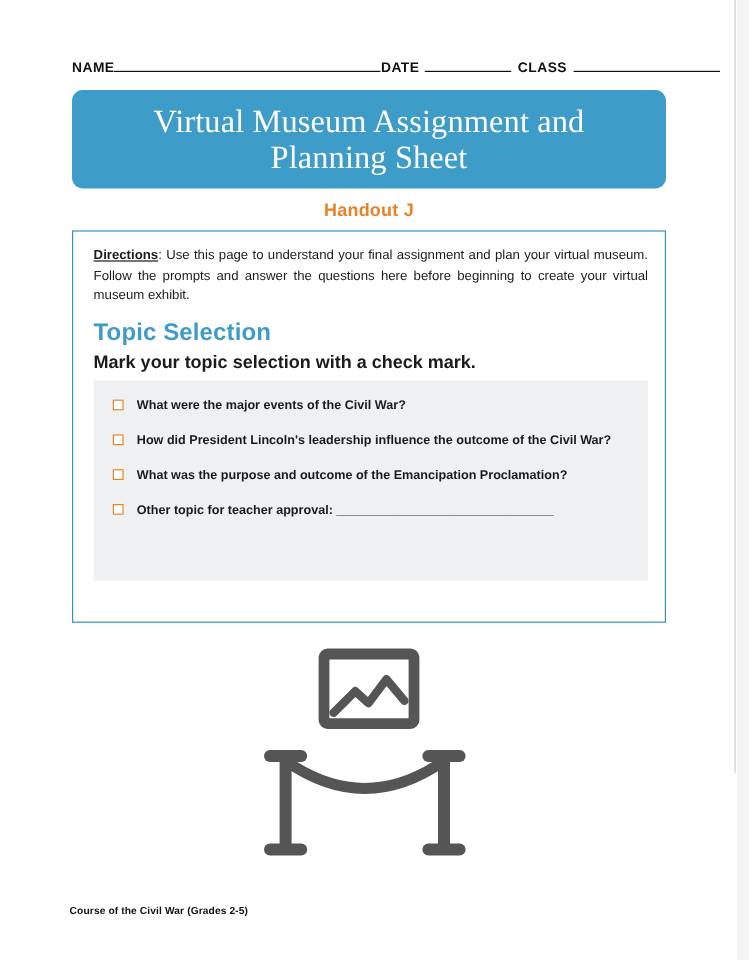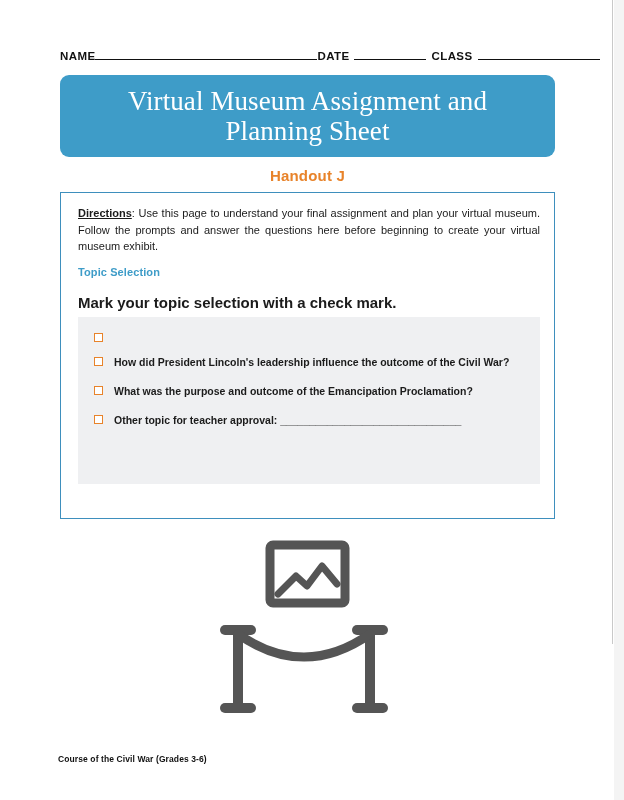--- a/index.html
+++ b/index.html
@@ -119,21 +119,21 @@
     line-height: 1.52;
     color: #1b1b1b;
     text-align: justify;
   }
   .directions b { font-weight: bold; text-decoration: underline; }
 
   .section-heading {
     position: absolute;
     left: 17px;
     top: 73px;
-    font-size: 11px;
+    font-size: 20px;
     font-weight: bold;
     color: #3e9cc8;
     letter-spacing: 0.1px;
   }
 
   .submark {
     position: absolute;
     left: 17px;
     top: 101px;
     font-size: 15px;
@@ -265,20 +265,21 @@
     <div class="directions"><b>Directions</b><span>: Use this page to understand your final assignment and plan your virtual museum. Follow the prompts and answer the questions here before beginning to create your virtual museum exhibit.</span></div>
 
     <div class="section-heading">Topic Selection</div>
 
     <div class="submark">Mark your topic selection with a check mark.</div>
 
     <div class="panel">
 
       <div class="check-row">
         <span class="cbox"></span>
+        <span class="check-text">What were the major events of the Civil War?</span>
       </div>
 
       <div class="check-row">
         <span class="cbox"></span>
         <span class="check-text">How did President Lincoln's leadership influence the outcome of the Civil War?</span>
       </div>
 
       <div class="check-row">
         <span class="cbox"></span>
         <span class="check-text">What was the purpose and outcome of the Emancipation Proclamation?</span>
@@ -309,18 +310,18 @@
 
         <line x1="158" y1="92" x2="158" y2="165" stroke-width="10"></line>
         <line x1="145" y1="90" x2="171" y2="90" stroke-width="10"></line>
         <line x1="145" y1="168" x2="171" y2="168" stroke-width="10"></line>
 
         <path d="M26 94 Q92 140 158 94" stroke-width="9"></path>
       </g>
     </svg>
   </div>
 
-  <div class="footer-text">Course of the Civil War (Grades 3-6)</div>
+  <div class="footer-text">Course of the Civil War (Grades 2-5)</div>
 
 
 </div>
 
 <div class="page-gutter"></div>
 
 </body></html>

